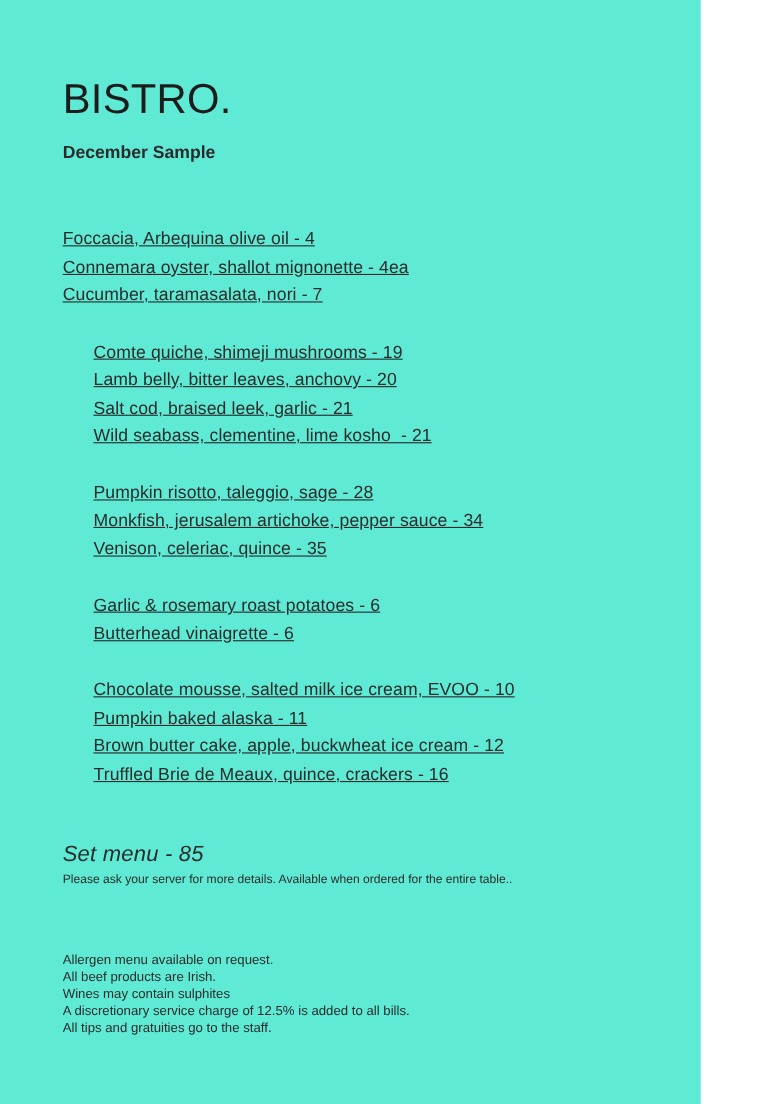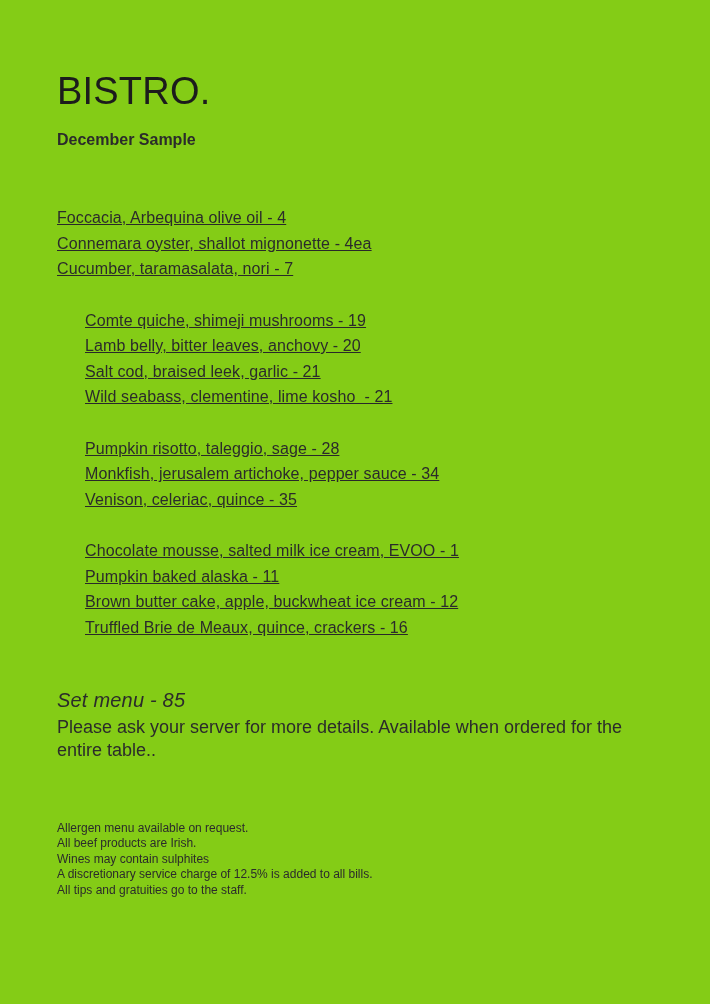--- a/index.html
+++ b/index.html
@@ -2,23 +2,23 @@
 <html><head>
 <meta charset="utf-8">
 <style>
   html, body {
     margin: 0;
     padding: 0;
     background: #ffffff;
   }
   .page {
     position: relative;
-    width: 710px;
+    width: 637px;
     height: 1004px;
-    background: #84cc16;
+    background: #5eead4;
     box-sizing: border-box;
     padding: 72px 40px 0 57px;
     font-family: "Liberation Sans", sans-serif;
     color: #292929;
     overflow: hidden;
   }
   .title {
     margin: 0;
     font-size: 38px;
     font-weight: 400;
@@ -57,21 +57,21 @@
     margin: 48px 0 0 0;
     font-size: 20px;
     font-style: italic;
     font-weight: 400;
     line-height: 1.2;
     color: #2b2b2b;
     letter-spacing: 0.2px;
   }
   .set-menu-note {
     margin: 4px 0 0 0;
-    font-size: 18px;
+    font-size: 11px;
     line-height: 1.3;
     color: #2b2b2b;
   }
   .footer-notes {
     margin: 58px 0 0 0;
     padding: 0;
     list-style: none;
   }
   .footer-note {
     font-size: 12px;
@@ -99,23 +99,27 @@
     <li class="menu-item">Salt cod, braised leek, garlic - 21</li>
     <li class="menu-item">Wild seabass, clementine, lime kosho  - 21</li>
   </ul>
 
   <ul class="menu-group">
     <li class="menu-item">Pumpkin risotto, taleggio, sage - 28</li>
     <li class="menu-item">Monkfish, jerusalem artichoke, pepper sauce - 34</li>
     <li class="menu-item">Venison, celeriac, quince - 35</li>
   </ul>
 
+  <ul class="menu-group">
+    <li class="menu-item">Garlic &amp; rosemary roast potatoes - 6</li>
+    <li class="menu-item">Butterhead vinaigrette - 6</li>
+  </ul>
 
   <ul class="menu-group">
-    <li class="menu-item">Chocolate mousse, salted milk ice cream, EVOO - 1</li>
+    <li class="menu-item">Chocolate mousse, salted milk ice cream, EVOO - 10</li>
     <li class="menu-item">Pumpkin baked alaska - 11</li>
     <li class="menu-item">Brown butter cake, apple, buckwheat ice cream - 12</li>
     <li class="menu-item">Truffled Brie de Meaux, quince, crackers - 16</li>
   </ul>
 
   <p class="set-menu-heading">Set menu - 85</p>
   <p class="set-menu-note">Please ask your server for more details. Available when ordered for the entire table..</p>
 
   <ul class="footer-notes">
     <li class="footer-note">Allergen menu available on request.</li>

